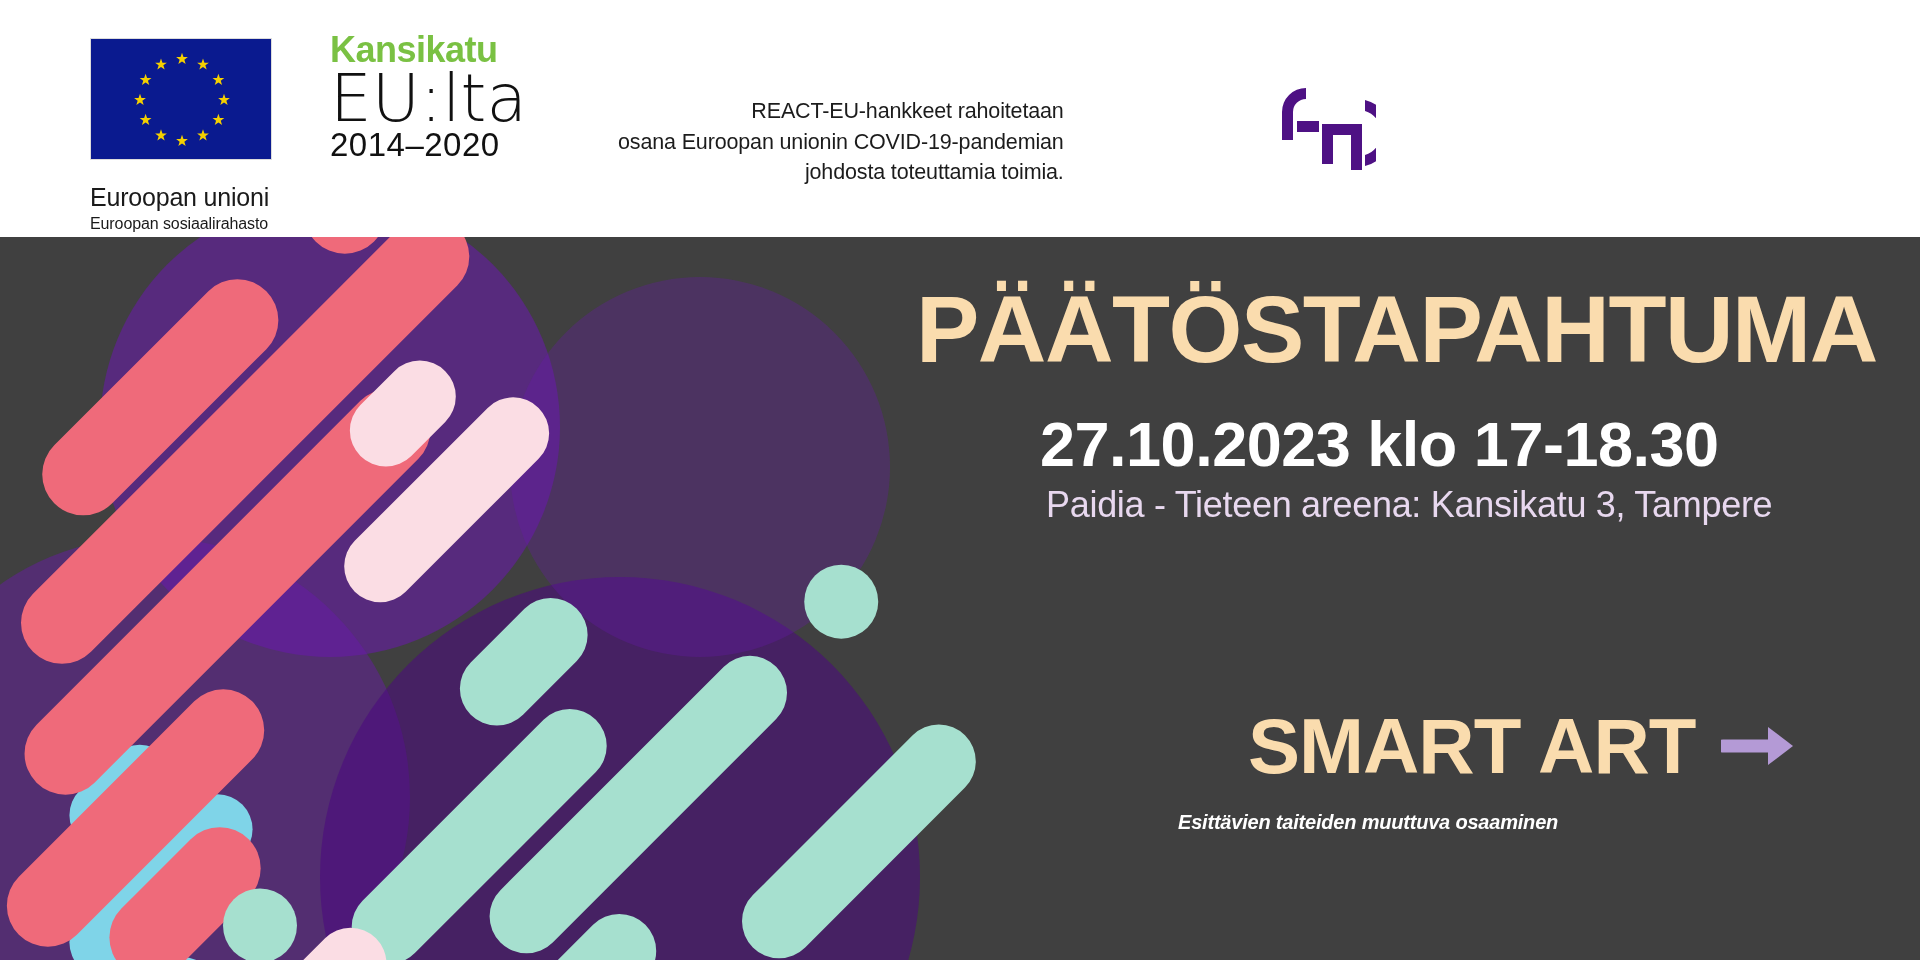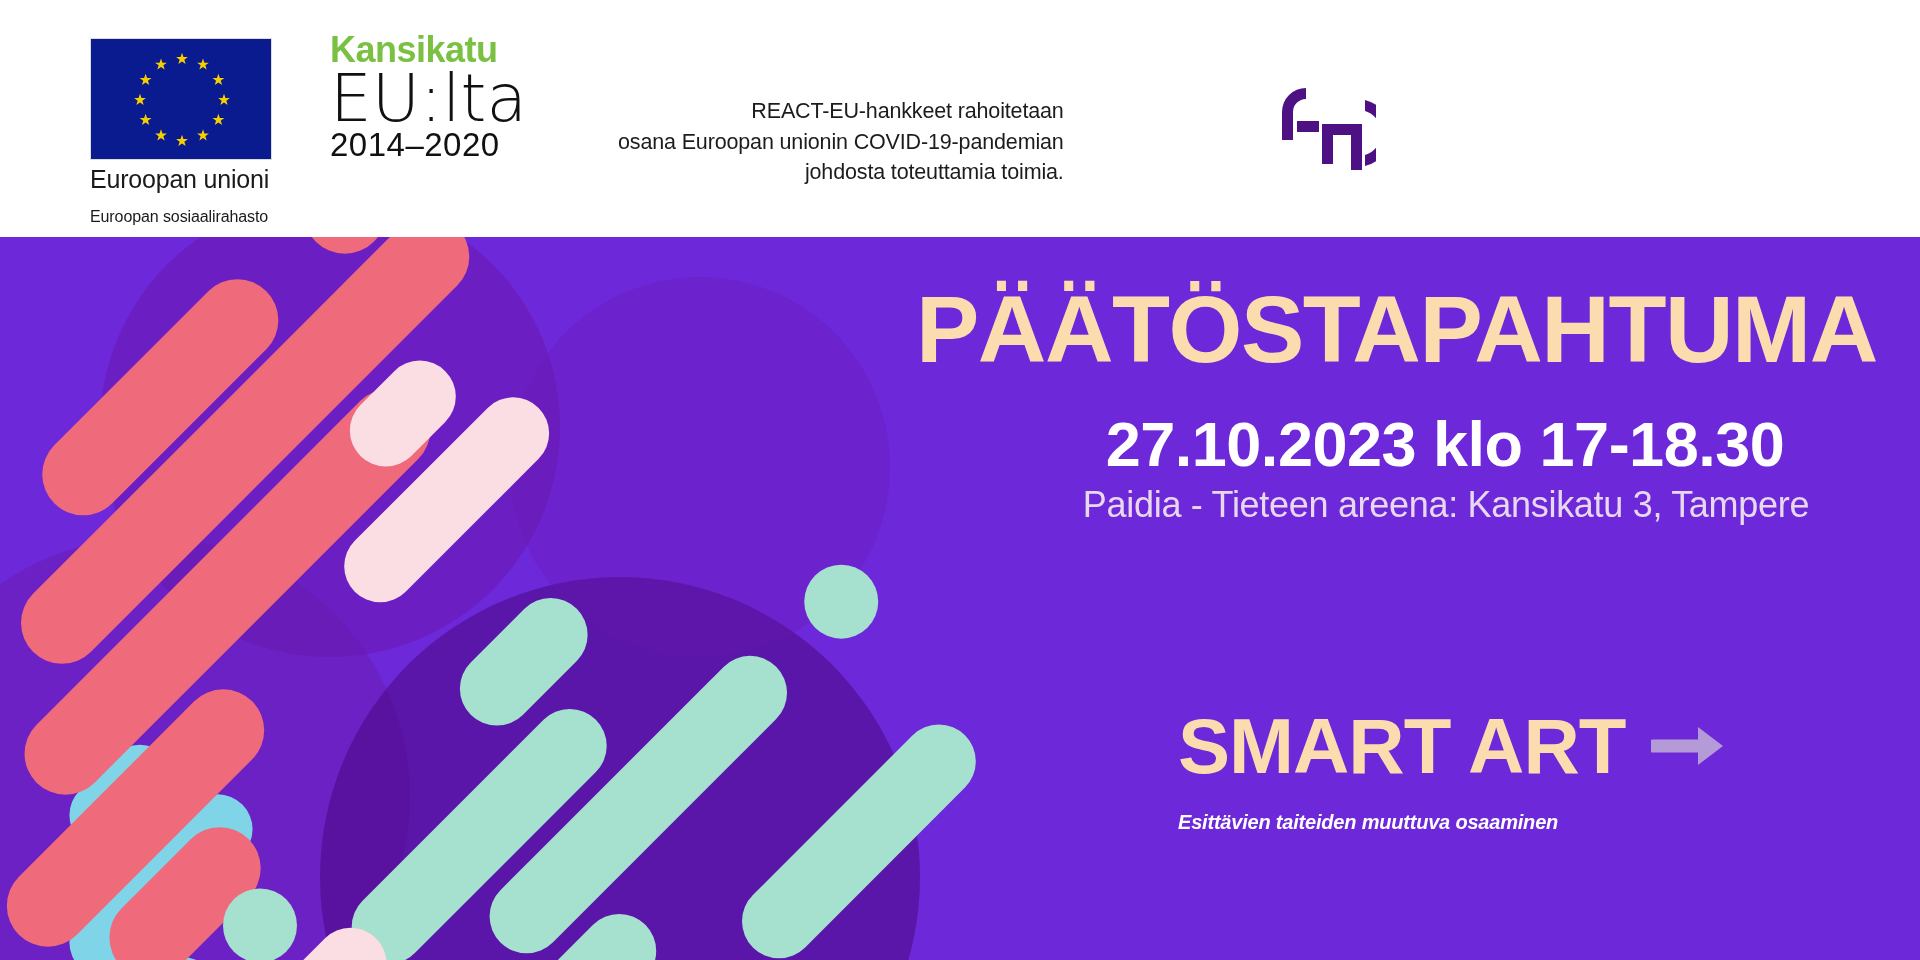--- a/index.html
+++ b/index.html
@@ -18,25 +18,25 @@
     display:flex; align-items:flex-start;
   }
 
   
   .eu-logo { position:absolute; left:90px; top:38px; width:185px; }
   .eu-flag {
     position:relative; width:182px; height:122px;
     background:#0a1a8f; border:1px solid #dcdcdc;
   }
   .eu-cap1 {
-    font-size:25px; color:#1a1a1a; margin-top:5px; letter-spacing:-0.2px;
+    font-size:25px; color:#1a1a1a; margin-top:23px; letter-spacing:-0.2px;
     font-family:"Liberation Sans", sans-serif; white-space:nowrap;
   }
   .eu-cap2 {
-    font-size:16px; color:#1a1a1a; margin-top:14px; letter-spacing:-0.1px;
+    font-size:16px; color:#1a1a1a; margin-top:3px; letter-spacing:-0.1px;
     white-space:nowrap;
   }
 
   
   .vipu { position:absolute; left:330px; top:32px; width:230px; }
   .vipu-top {
     font-size:36px; font-weight:bold; color:#7ac143; letter-spacing:-0.5px;
     line-height:1.02;
   }
   .vipu-mid {
@@ -62,21 +62,21 @@
   .tau-mark { width:104px; height:92px; margin-right:14px; flex:none; }
   .tau-words { color:#4e1184; }
   .tau-l1, .tau-l2 {
     font-size:28.5px; font-weight:bold; line-height:1.19;
     letter-spacing:-0.2px; white-space:nowrap;
   }
 
   
   .banner {
     position:absolute; left:0; top:237px; width:1920px; height:723px;
-    background:#6d28d9; overflow:hidden;text-align:center;
+    background:#404040; overflow:hidden;
   }
   .banner-art {
     position:absolute; left:0; top:0; width:1100px; height:723px;
   }
 
   
   .title {
     position:absolute; left:916px; top:45px; width:930px;
     font-size:95px; font-weight:bold; color:#fadcae;
     letter-spacing:-1.5px; line-height:1; white-space:nowrap;
@@ -85,21 +85,21 @@
     position:absolute; left:1040px; top:164px; width:810px;
     font-size:63px; font-weight:bold; color:#ffffff;
     letter-spacing:-0.5px; line-height:1; white-space:nowrap;margin-top:12px;
   }
   .venue {
     position:absolute; left:1046px; top:250px; width:800px;
     font-size:36px; color:#e8d8ef; letter-spacing:-0.3px;
     line-height:1; white-space:nowrap;
   }
   .smart-row {
-    position:absolute; left:1178px; top:470px;
+    position:absolute; left:1248px; top:470px;
     display:flex; align-items:center; gap:26px;
   }
   .smart {
     font-size:78px; font-weight:bold; color:#fadcae;
     letter-spacing:-1px; line-height:1; white-space:nowrap;
   }
   .arrow-icon { width:78px; height:52px; flex:none; }
   .smart-sub {
     position:absolute; left:1178px; top:575px;
     font-size:20px; font-weight:bold; color:#ffffff;

